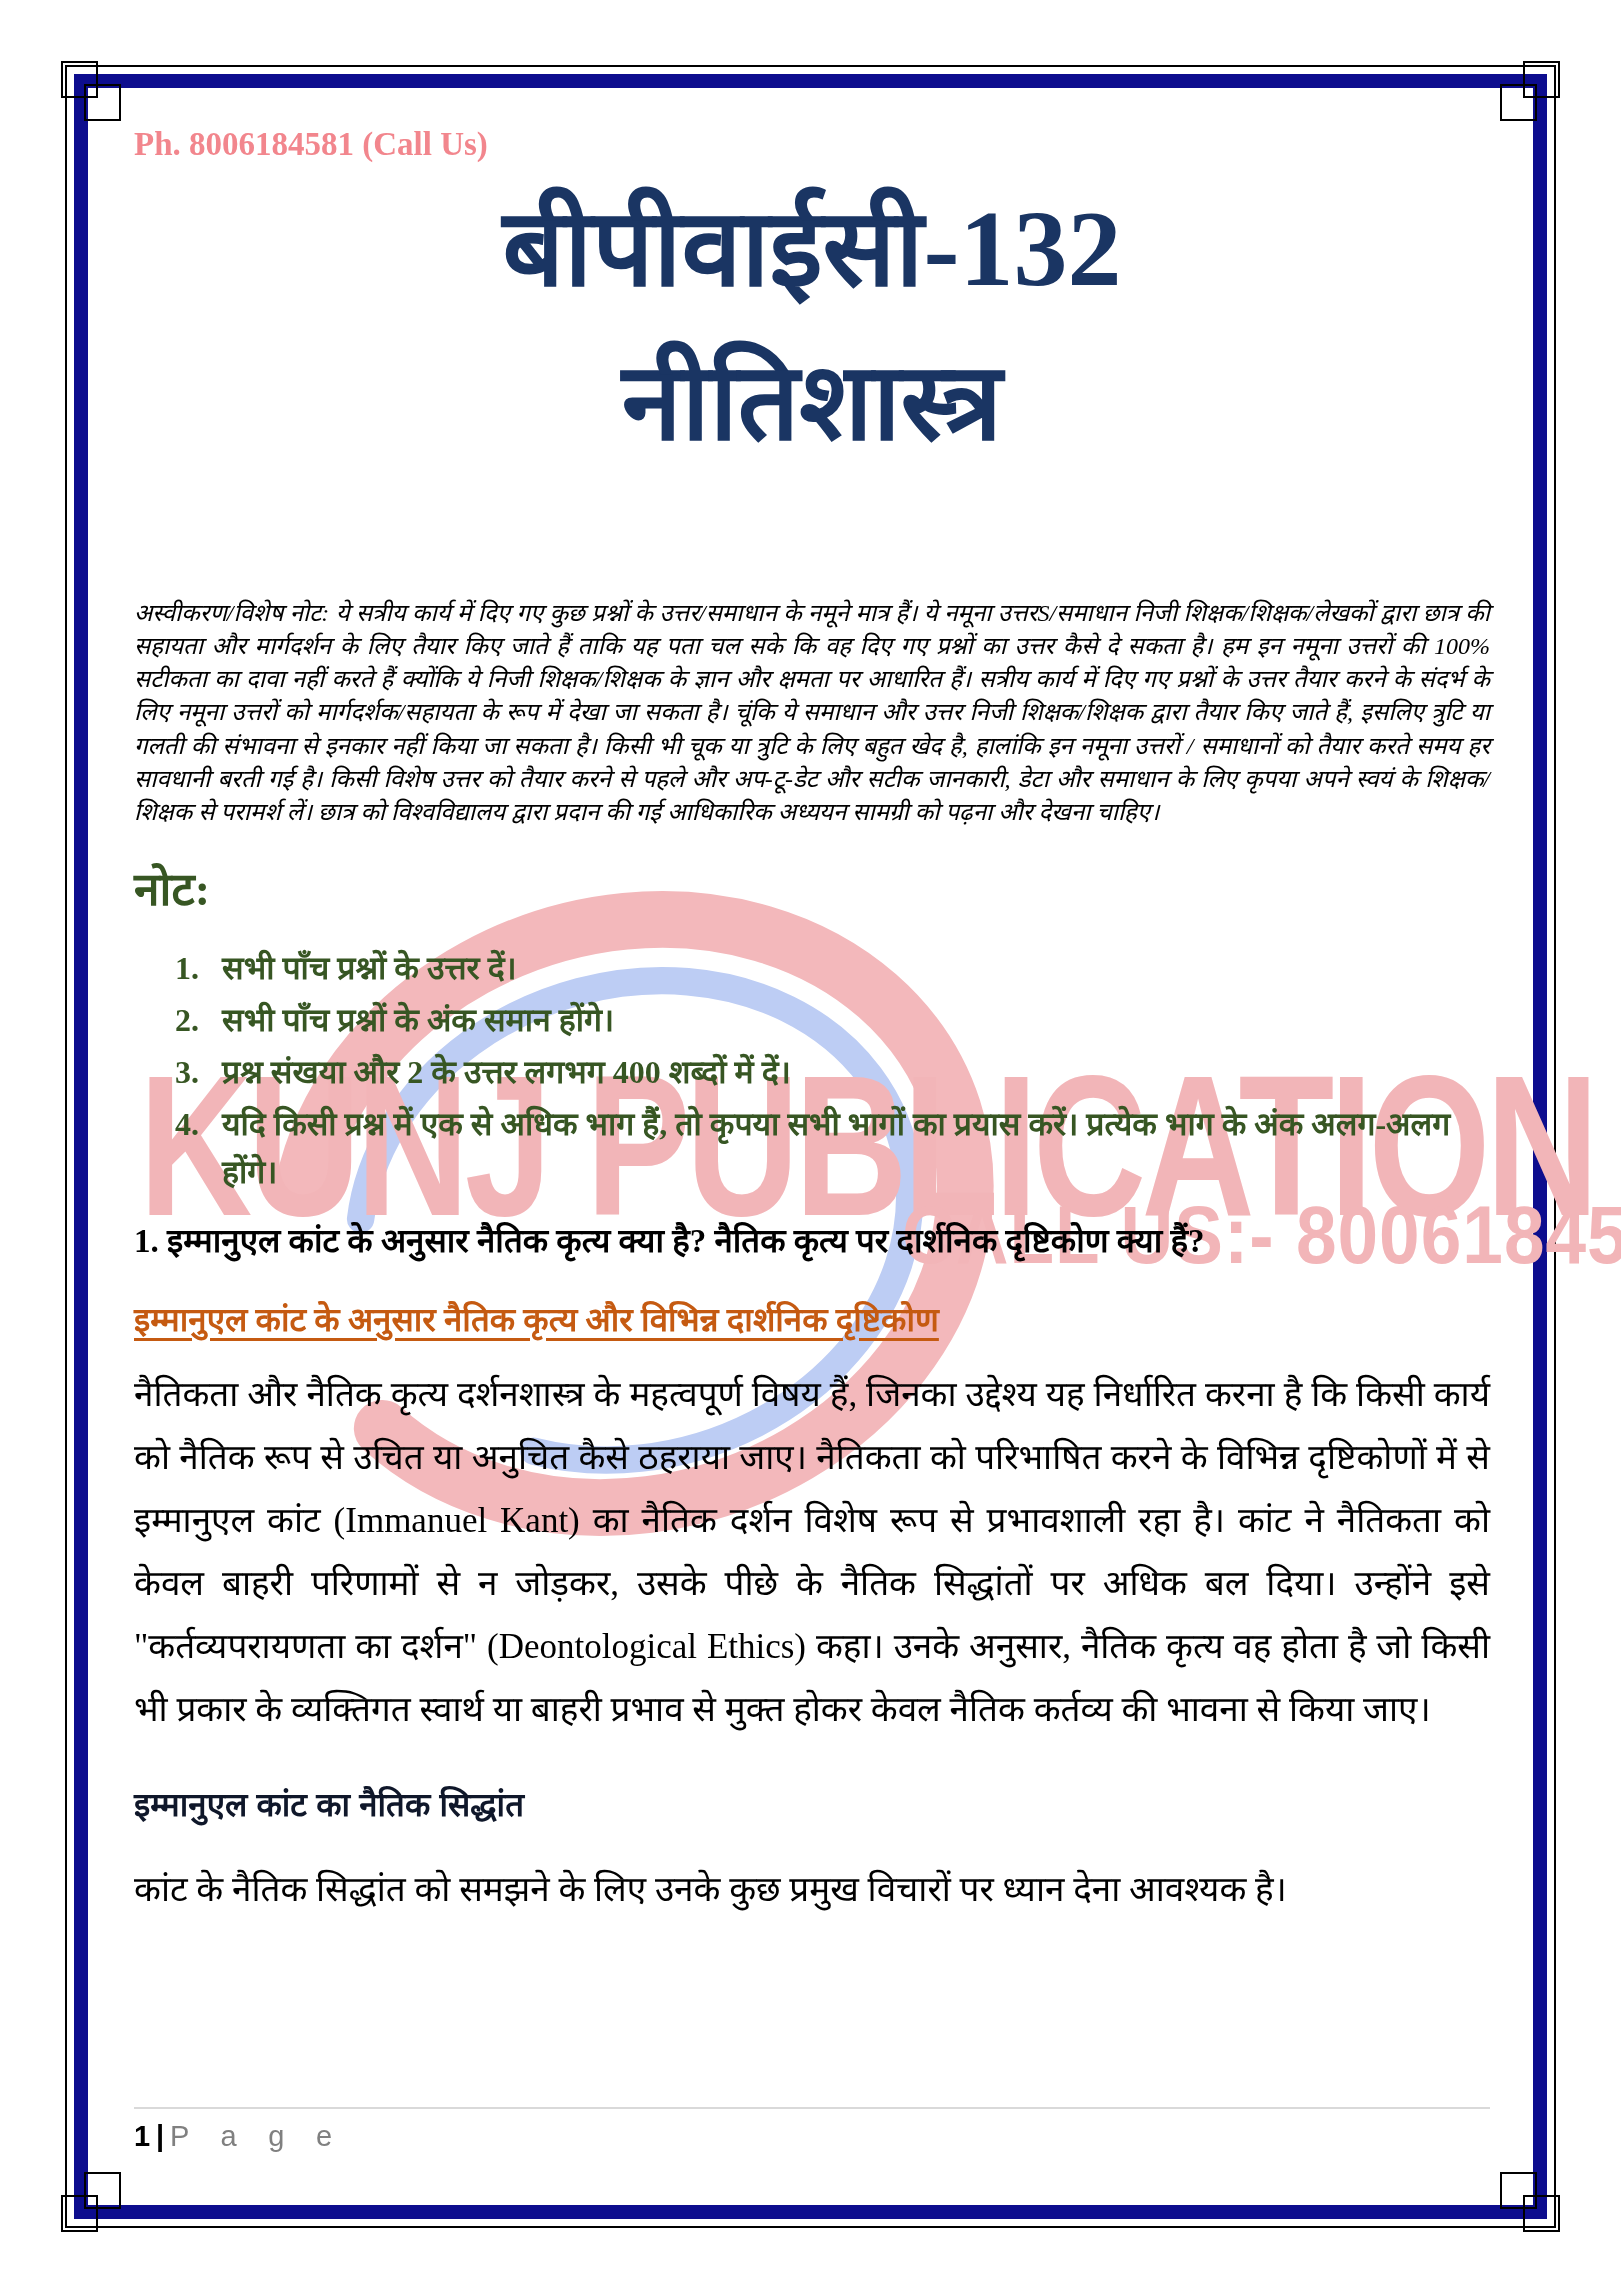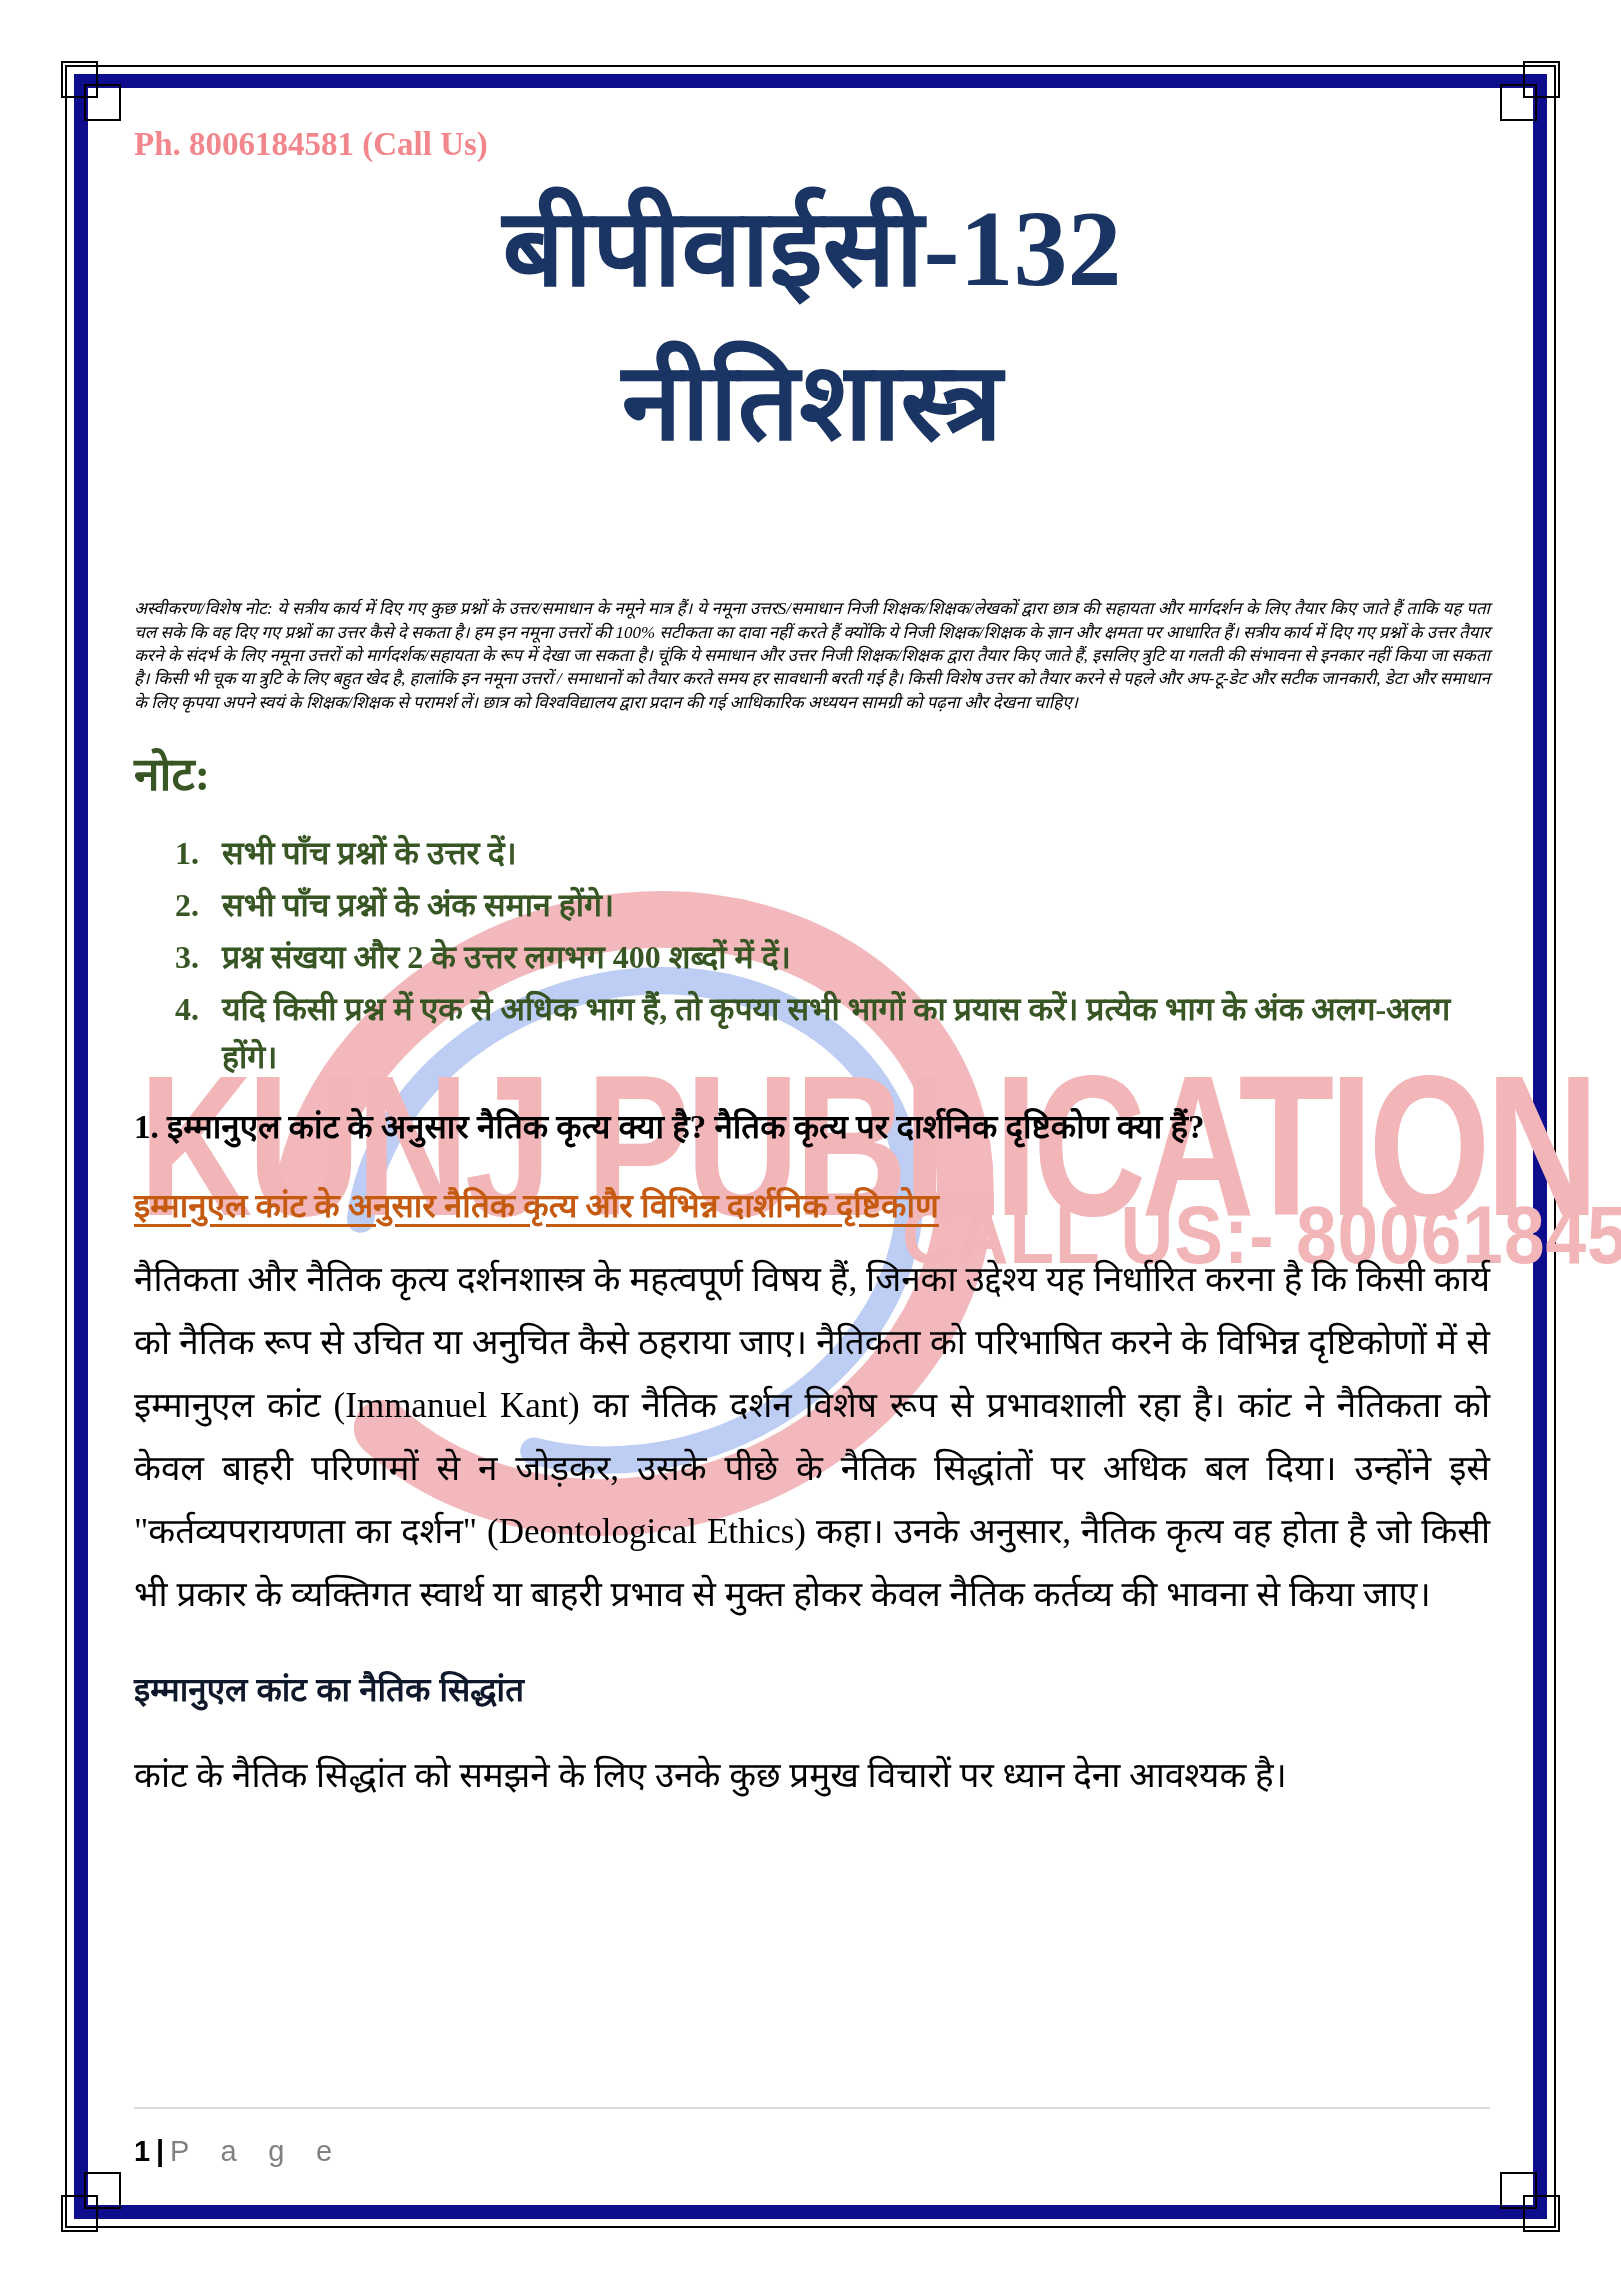--- a/index.html
+++ b/index.html
@@ -34,38 +34,38 @@
   }
 
   
   .content { position:absolute; left:134px; top:125px; width:1356px; z-index:2; }
   .hdr-row { display:flex; justify-content:space-between; align-items:baseline;
              font-weight:bold; font-size:33px; line-height:1.2; color:#f2868d; }
   .title-line { text-align:center; font-weight:bold; color:#1a3563;
                 font-size:108px; line-height:1.42; }
   .title-line.first { margin-top:7.8px; }
   .disclaimer { margin-top:118px; font-style:italic; color:#000;
-                font-size:17px; line-height:1.38; text-align:justify; }
+                font-size:24px; line-height:1.38; text-align:justify; }
   .note-head { margin-top:29px; font-weight:bold; color:#375623; font-size:46px; line-height:1.4; }
   .note-list { margin-top:21.6px; }
   .note-item { display:flex; color:#375623; font-weight:bold;
                font-size:32px; line-height:1.5; margin-bottom:3.9px; }
   .note-item .num { width:47px; margin-left:41px; flex:none; }
   .note-item .txt { flex:1; }
   .q-head { margin-top:19.6px; color:#000000; font-weight:bold; font-size:33px; line-height:1.62; }
   .q-sub  { margin-top:25.5px; color:#c55a11; font-weight:bold; font-size:33px; line-height:1.6;
             text-decoration:underline; text-underline-offset:6.9px; }
   .body-para { margin-top:15.7px; color:#000; font-size:35px; line-height:1.8; text-align:justify; }
   .h2 { margin-top:39px; color:#0f172a; font-weight:bold; font-size:33px; line-height:1.5;
         font-family:"Liberation Sans", sans-serif; }
   .body-para2 { margin-top:29px; color:#000; font-size:35px; line-height:1.8; }
 
   
   .footer { position:absolute; left:134px; width:1356px; top:2107px; z-index:2;
-            border-top:2px solid #d9d9d9; padding-top:26px;
+            border-top:2px solid #d9d9d9; padding-top:11px;
             font-family:"Liberation Sans", sans-serif; font-size:29px; }
   .footer .pgnum { font-weight:bold; color:#000; }
   .footer .sep   { font-weight:bold; color:#000; margin:0 5.9px; }
   .footer .pglbl { color:#808080; letter-spacing:11.8px; }
 </style>
 </head>
 <body>
 
 <div class="page">
 

